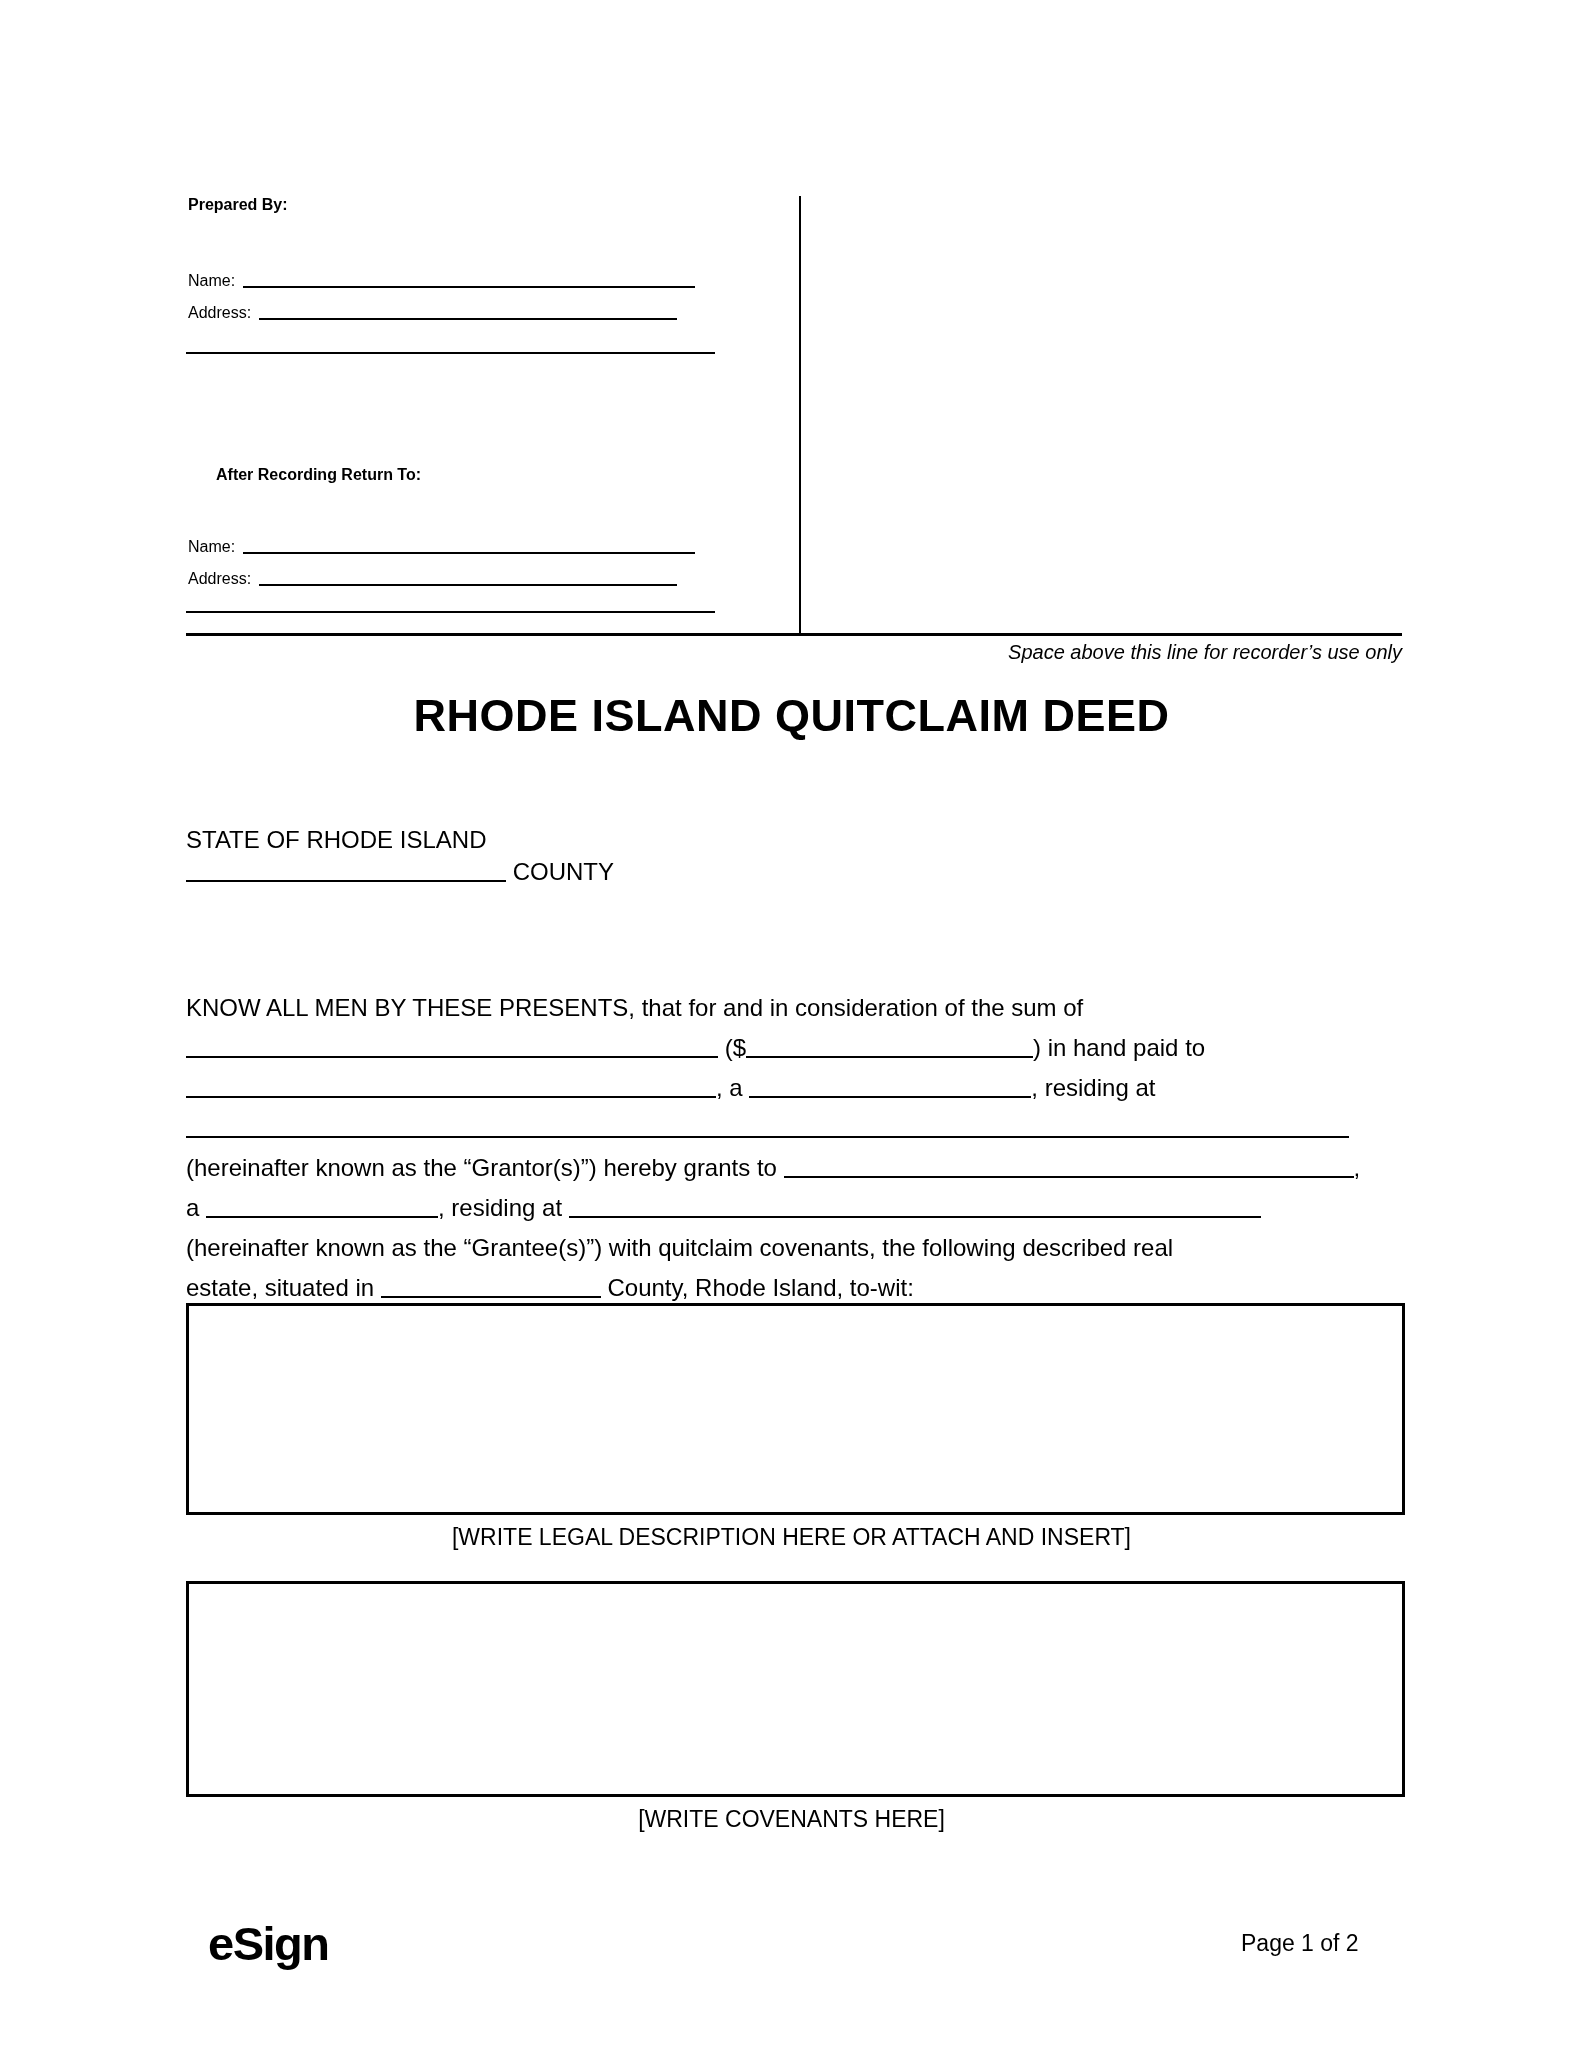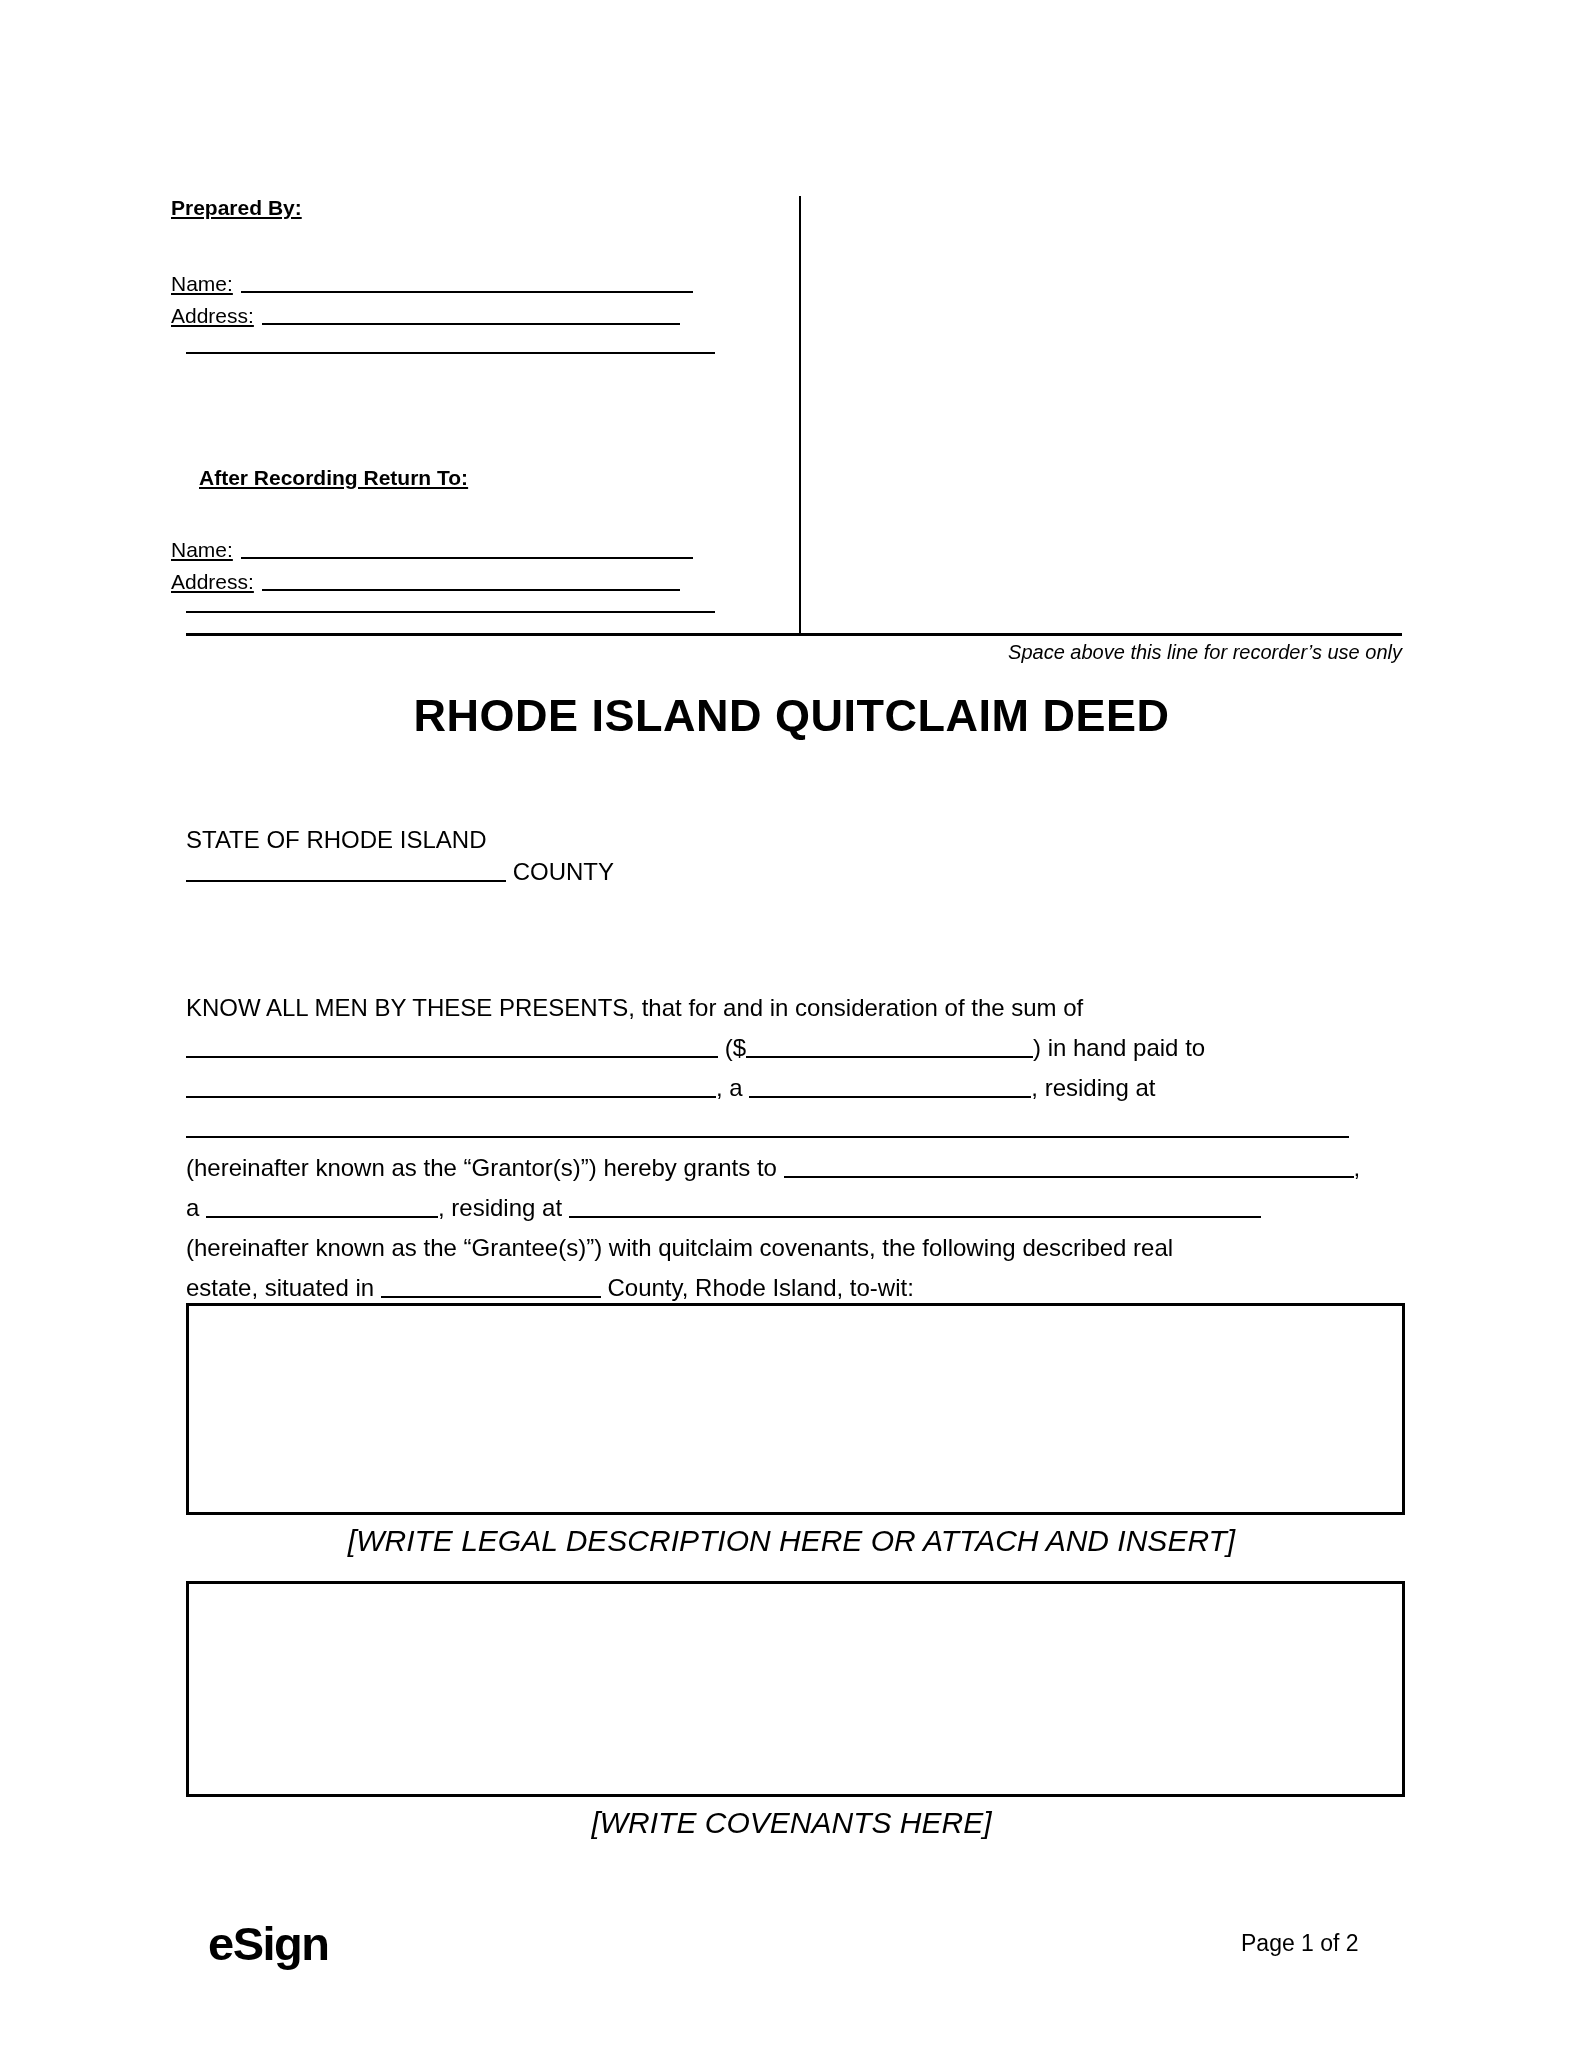--- a/index.html
+++ b/index.html
@@ -6,37 +6,37 @@
   body{
     width:1583px;height:2048px;background:#ffffff;position:relative;
     font-family:"Liberation Sans", sans-serif;color:#000;
     -webkit-font-smoothing:antialiased;
   }
   .bold{font-weight:bold;}
   
   .blank{display:inline-block;height:2px;background:#000;vertical-align:-2px;}
   .gap-l{margin-left:8px;}
   
-  .topblock-row{position:absolute;left:171px;font-size:21px;white-space:nowrap;text-decoration:underline;}
+  .topblock-row{position:absolute;left:188px;font-size:16px;white-space:nowrap;}
   
   .vrule{position:absolute;left:799px;top:196px;width:2px;height:438px;background:#000;}
   .hrule{position:absolute;left:186px;top:633px;width:1216px;height:3px;background:#000;}
   .bare-line{position:absolute;height:2px;background:#000;left:186px;width:529px;}
   .recorder-note{position:absolute;top:641px;right:181px;font-size:20px;font-style:italic;white-space:nowrap;}
   .title{position:absolute;top:690px;left:0;width:1583px;text-align:center;
          font-size:45px;font-weight:bold;letter-spacing:0.5px;white-space:nowrap;}
   .state-heading{position:absolute;left:186px;top:826px;font-size:24px;white-space:nowrap;}
   .county-line{position:absolute;left:186px;top:858px;font-size:24px;white-space:nowrap;}
   .bodytext{position:absolute;left:186px;top:988px;width:1240px;font-size:24px;}
   .bodytext .bline{height:40px;line-height:40px;white-space:nowrap;}
   .bigbox{position:absolute;left:186px;width:1213px;border:3px solid #000;background:#fff;}
   .box-legal{top:1303px;height:206px;}
   .box-cov{top:1581px;height:210px;}
   .caption{position:absolute;left:0;width:1583px;text-align:center;
-           font-size:30px;font-style:italic;white-space:nowrap;}
+           font-size:23px;white-space:nowrap;}
   .cap-legal{top:1524px;}
   .cap-cov{top:1806px;}
   .brand{position:absolute;left:208px;top:1916px;font-size:47px;font-weight:800;letter-spacing:-1.5px;}
   .pagenum{position:absolute;left:1241px;top:1930px;font-size:23px;white-space:nowrap;}
 </style>
 </head>
 <body>
 
 <div class="topblock-row bold" style="top:196px;">Prepared By:</div>
 

